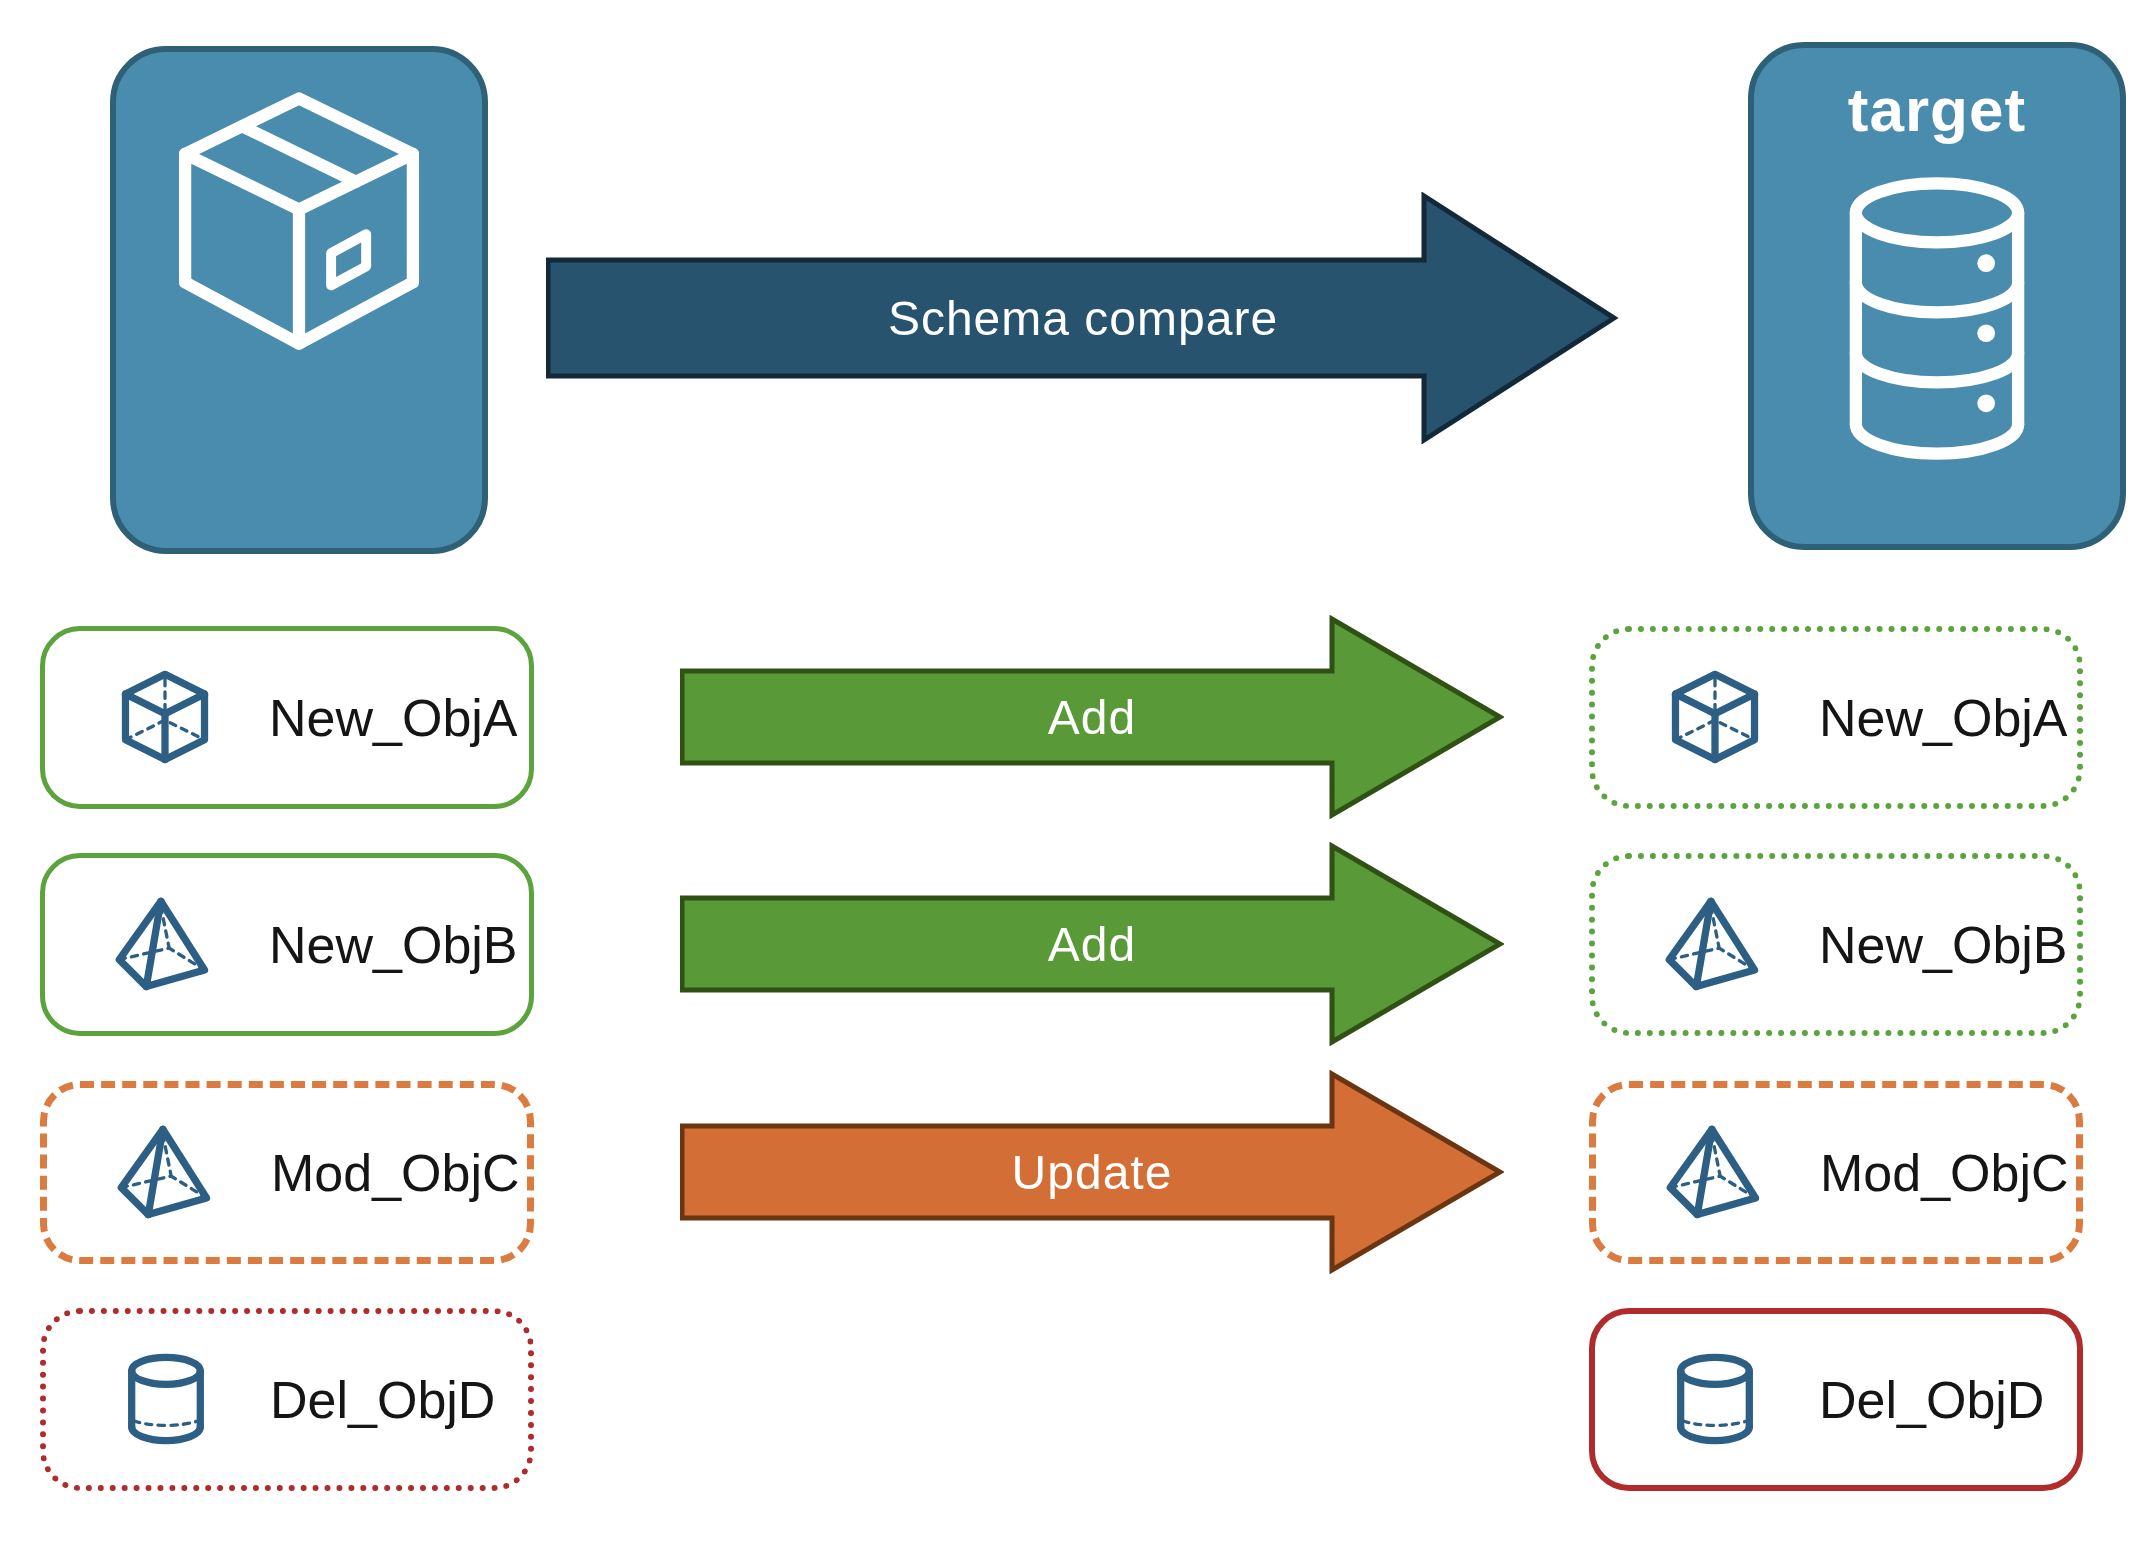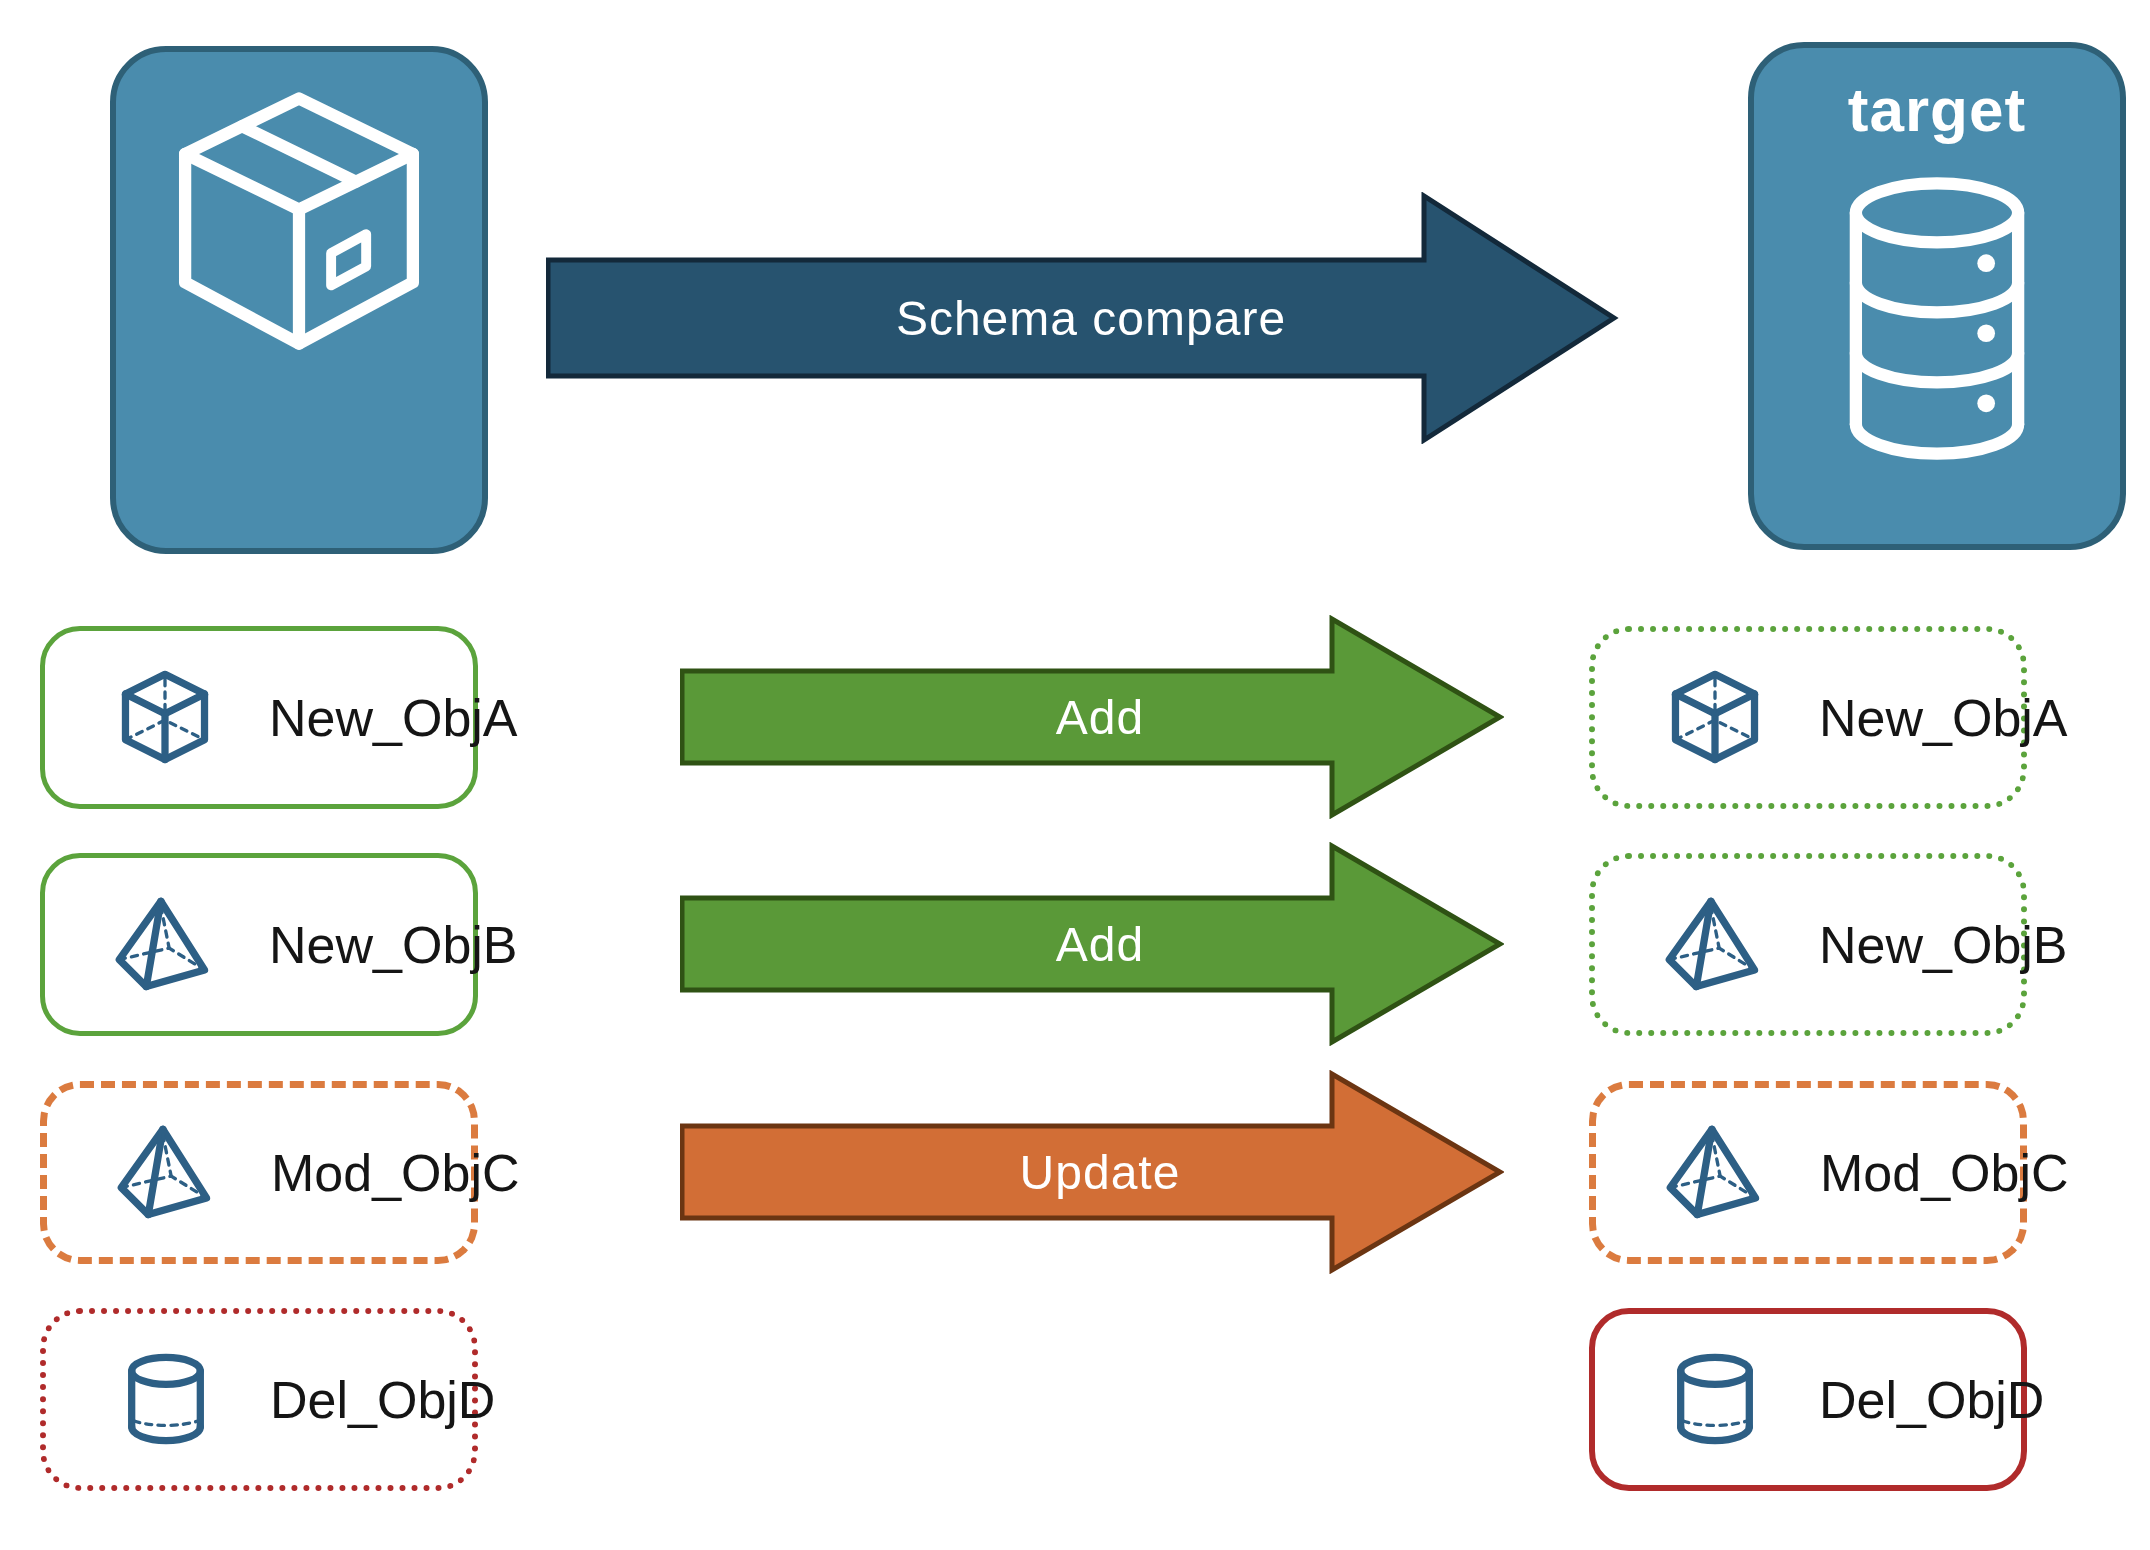--- a/index.html
+++ b/index.html
@@ -15,29 +15,29 @@
   }
   .panel-title{color:#fff;font-weight:bold;font-size:62px;margin-top:26px;letter-spacing:1px;}
   #source-panel{left:110px;top:46px;}
   #target-panel{left:1748px;top:42px;}
   .panel-icon{margin-top:26px;}
   
   .arrow-wrap{position:absolute;}
   .arrow-wrap svg{display:block;}
   .arrow-label{
     position:absolute;left:0;width:100%;display:flex;align-items:center;justify-content:center;
-    color:#fff;font-size:48px;letter-spacing:1px;padding-left:8px;
+    color:#fff;font-size:48px;letter-spacing:1px;
   }
   #compare-arrow{left:546px;top:192px;width:1074px;height:252px;}
   #compare-arrow .arrow-label{top:68px;height:116px;}
   .row-arrow{left:680px;width:824px;height:204px;}
   .row-arrow .arrow-label{top:56px;height:92px;}
   
   .obj-box{
-    position:absolute;width:438px;height:183px;box-sizing:border-box;background:#fff;
+    position:absolute;width:494px;height:183px;box-sizing:border-box;background:#fff;
     border-radius:40px;display:flex;align-items:center;padding-left:68px;gap:52px;
   }
   .obj-box.right{left:1589px;}
   .obj-box.left{left:40px;}
   .obj-label{font-size:52px;color:#151515;white-space:nowrap;}
   .b-green-solid {border:5px solid #5BA33C;}
   .b-green-dotted{border:6px dotted #5BA33C;}
   .b-orange-dashed{border:7px dashed #DB7B3F;}
   .b-red-dotted {border:6px dotted #B02B2B;}
   .b-red-solid {border:6px solid #B02B2B;}

